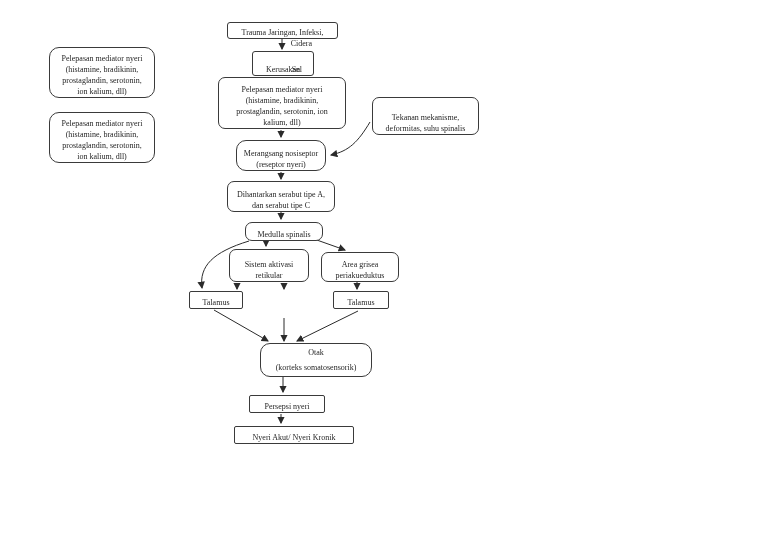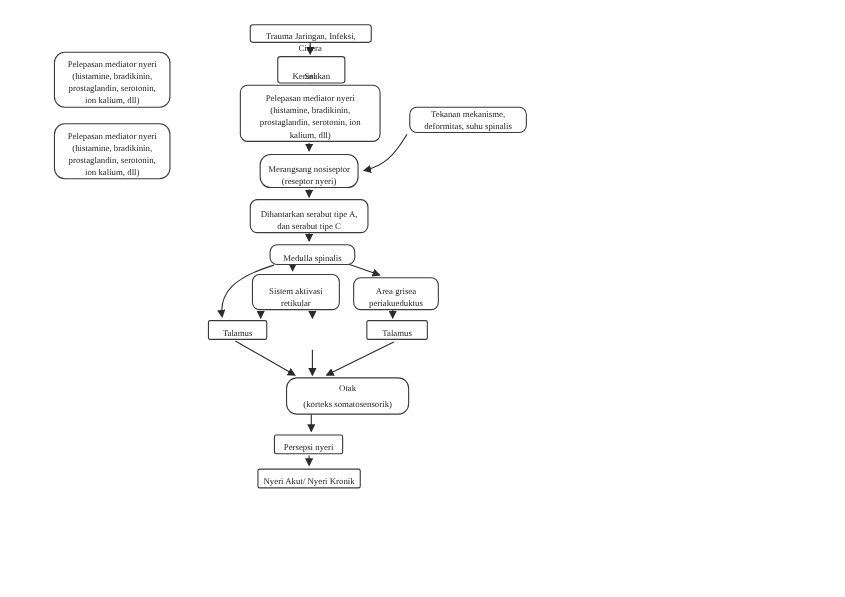--- a/index.html
+++ b/index.html
@@ -40,21 +40,21 @@
   .r-md { border-radius: 7px; }
   .r-lg { border-radius: 10px; }
   .rect { border-radius: 2px; }
   .spread { justify-content: space-evenly; margin-left: 33px; }
   .ln { display: block; white-space: nowrap; }
   .overflow-label {
     position: absolute;
     z-index: 3;
     font-size: 8px;
     line-height: 10px;
-    text-align: center;
+    text-align: right;
     white-space: nowrap;
   }
 </style>
 </head>
 <body>
 
 <div id="canvas">
 
   <svg id="arrows" viewBox="0 0 768 543" xmlns="http://www.w3.org/2000/svg">
     <defs>
@@ -106,21 +106,21 @@
     <span class="ln">ion kalium, dll)</span>
   </div>
 
   <div class="node r-md" style="left:218px;top:77px;width:128px;height:52px;">
     <span class="ln">Pelepasan mediator nyeri</span>
     <span class="ln">(histamine, bradikinin,</span>
     <span class="ln">prostaglandin, serotonin, ion</span>
     <span class="ln">kalium, dll)</span>
   </div>
 
-  <div class="node r-md" style="left:372px;top:97px;width:107px;height:24px;">
+  <div class="node r-md" style="left:372px;top:97px;width:107px;height:38px;">
     <span class="ln">Tekanan mekanisme,</span>
     <span class="ln">deformitas, suhu spinalis</span>
   </div>
 
   <div class="node r-md" style="left:227px;top:181px;width:108px;height:31px;">
     <span class="ln">Dihantarkan serabut tipe A,</span>
     <span class="ln">dan serabut tipe C</span>
   </div>
 
   <div class="node r-lg" style="left:236px;top:140px;width:90px;height:31px;">
@@ -149,21 +149,21 @@
 
   <div class="node rect" style="left:333px;top:291px;width:56px;height:18px;">
     <span class="ln">Talamus</span>
   </div>
 
   <div class="node r-lg spread" style="left:227px;top:343px;width:112px;height:34px;">
     <span class="ln">Otak</span>
     <span class="ln">(korteks somatosensorik)</span>
   </div>
 
-  <div class="node rect" style="left:249px;top:395px;width:63px;height:18px;">
+  <div class="node rect" style="left:249px;top:395px;width:76px;height:18px;">
     <span class="ln">Persepsi nyeri</span>
   </div>
 
-  <div class="node rect" style="left:234px;top:426px;width:94px;height:18px;">
+  <div class="node rect" style="left:234px;top:426px;width:120px;height:18px;">
     <span class="ln">Nyeri Akut/ Nyeri Kronik</span>
   </div>
 
 </div>
 
 </body></html>

